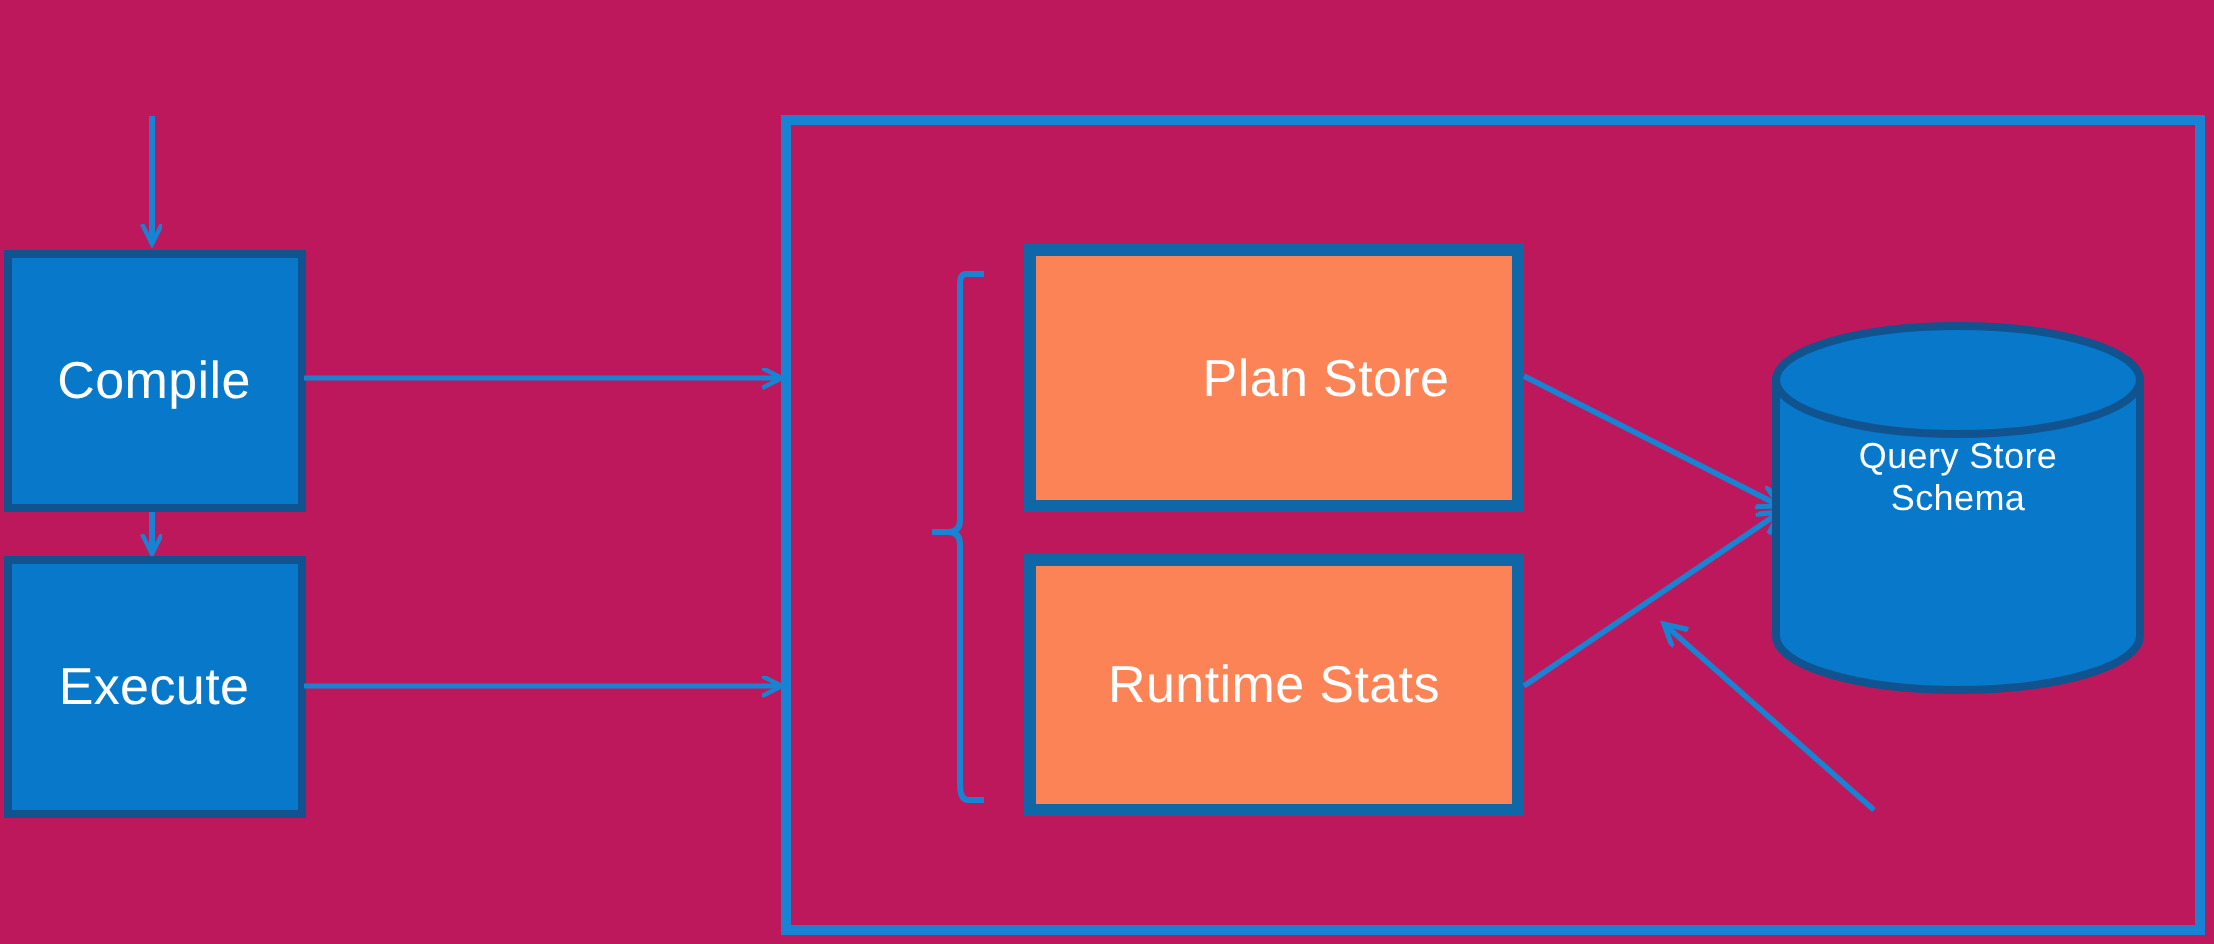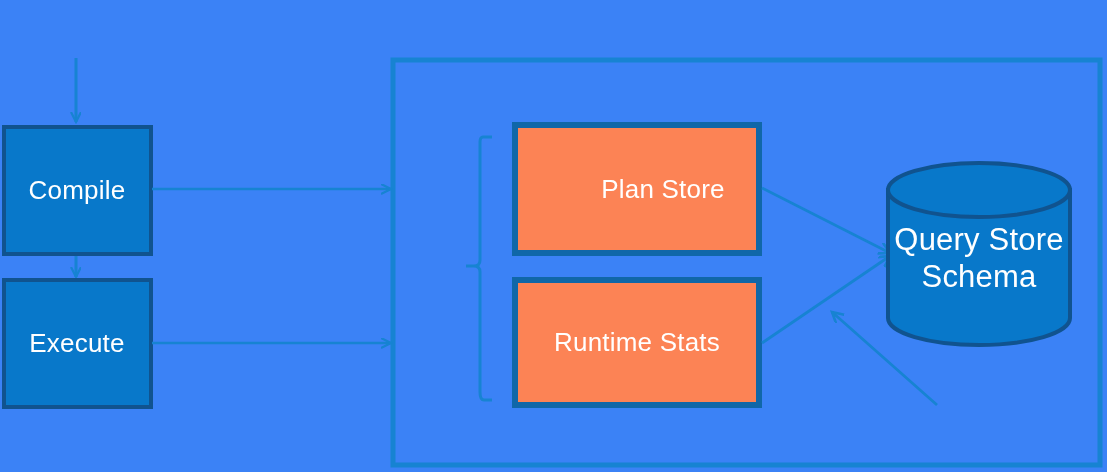--- a/index.html
+++ b/index.html
@@ -4,21 +4,21 @@
 <style>
   html, body {
     margin: 0;
     padding: 0;
     background: #000000;
   }
   #canvas {
     position: relative;
     width: 1107px;
     height: 472px;
-    background: #3b82f6;
+    background: #be185d;
     overflow: hidden;
     font-family: "Liberation Sans", sans-serif;
   }
   #canvas svg.layer {
     position: absolute;
     left: 0;
     top: 0;
     width: 1107px;
     height: 472px;
   }
@@ -34,21 +34,21 @@
     line-height: 1.18;
     text-align: center;
     letter-spacing: 0.2px;
     pointer-events: none;
     white-space: pre-line;
   }
   #label-compile  { left: 2px;   top: 125px; width: 150px; height: 130px; }
   #label-execute  { left: 2px;   top: 278px; width: 150px; height: 130px; }
   #label-planstore{ left: 512px; top: 122px; width: 250px; height: 134px; padding-left: 26px; }
   #label-runtime  { left: 512px; top: 277px; width: 250px; height: 131px; }
-  #label-cylinder { left: 888px; top: 184px; width: 182px; height: 150px; font-size: 31px; }
+  #label-cylinder { left: 888px; top: 164px; width: 182px; height: 150px; font-size: 18px; }
 </style>
 </head>
 <body>
 
 <div id="canvas">
 
   <svg class="layer" viewBox="0 0 1107 472" xmlns="http://www.w3.org/2000/svg">
     <defs>
       <marker id="arrowThin" markerWidth="12" markerHeight="12" refX="10" refY="5" orient="auto" markerUnits="userSpaceOnUse">
         <path d="M0,0 L10,5 L0,10" fill="none" stroke="#1783D2" stroke-width="2.2" stroke-linecap="butt"></path>

